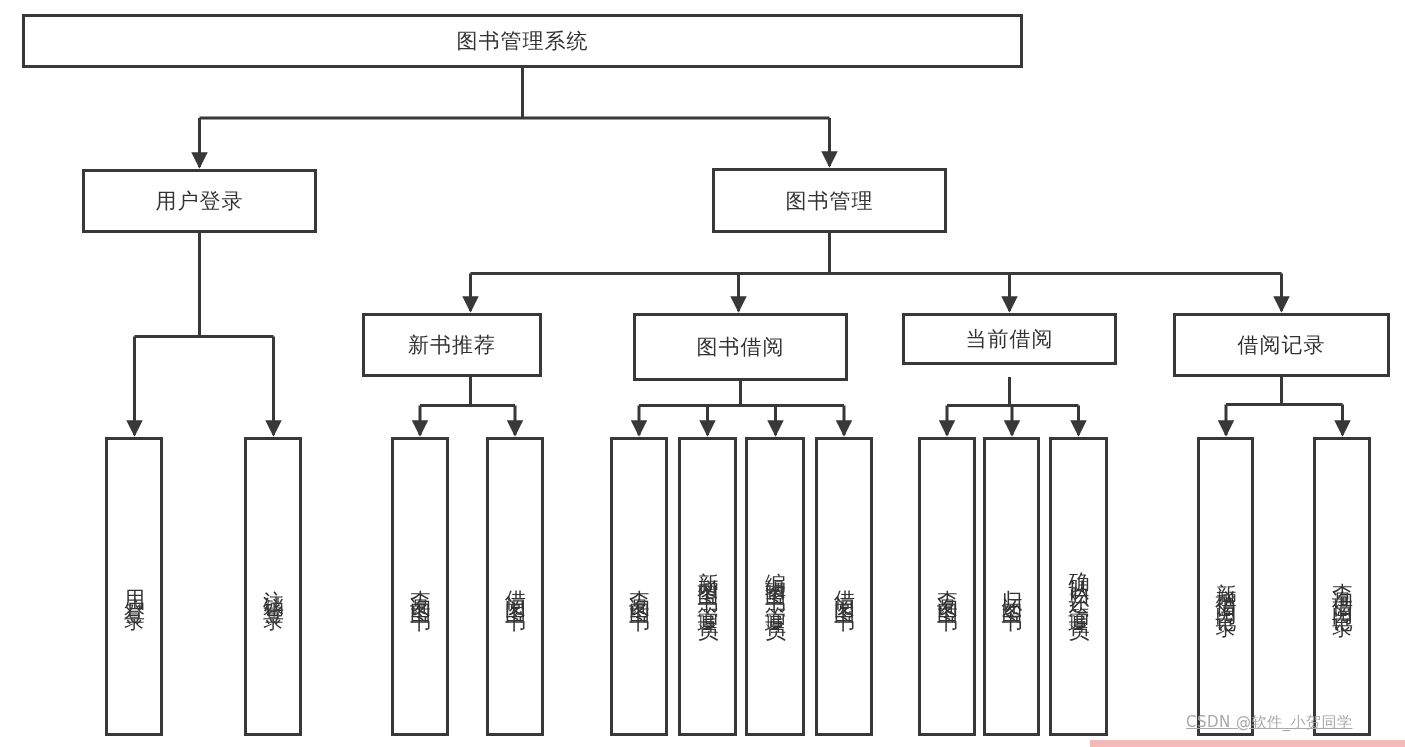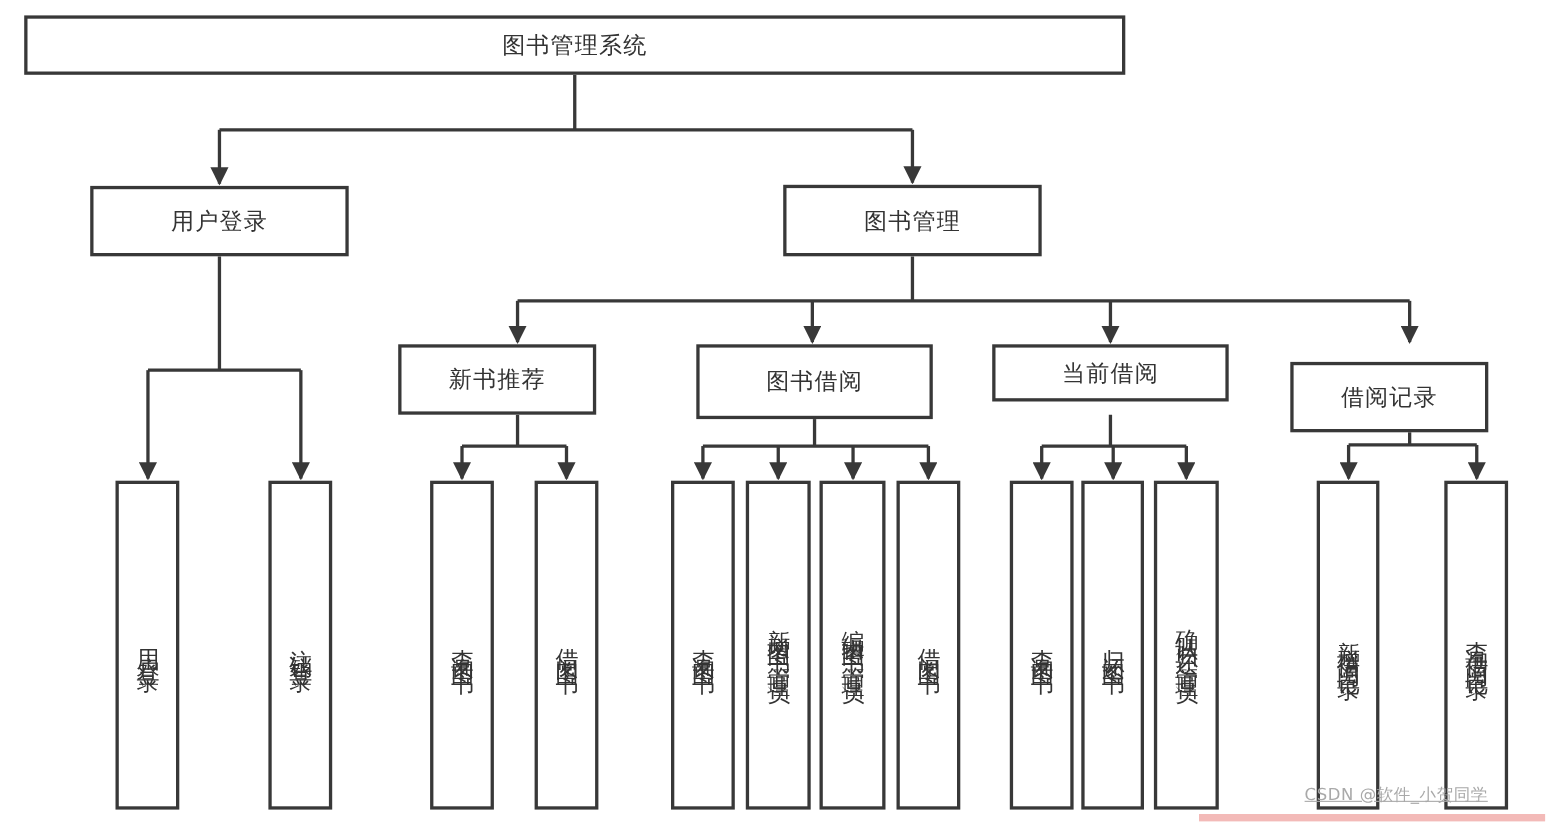--- a/index.html
+++ b/index.html
@@ -128,21 +128,21 @@
 
   <div class="node" style="left:362px; top:313px; width:180px; height:64px;">
     <span class="hlabel">新书推荐</span>
   </div>
   <div class="node" style="left:633px; top:313px; width:215px; height:68px;">
     <span class="hlabel">图书借阅</span>
   </div>
   <div class="node" style="left:902px; top:313px; width:215px; height:52px;">
     <span class="hlabel">当前借阅</span>
   </div>
-  <div class="node" style="left:1173px; top:313px; width:180px; height:64px;margin-top:16px;">
+  <div class="node" style="left:1173px; top:313px; width:217px; height:64px;">
     <span class="hlabel">借阅记录</span>
   </div>
 
   <div class="node leaf" style="left:105px; top:437px; width:58px; height:299px;">
     <span class="vlabel">用户登录</span>
   </div>
   <div class="node leaf" style="left:244px; top:437px; width:58px; height:299px;">
     <span class="vlabel">注销登录</span>
   </div>
 

